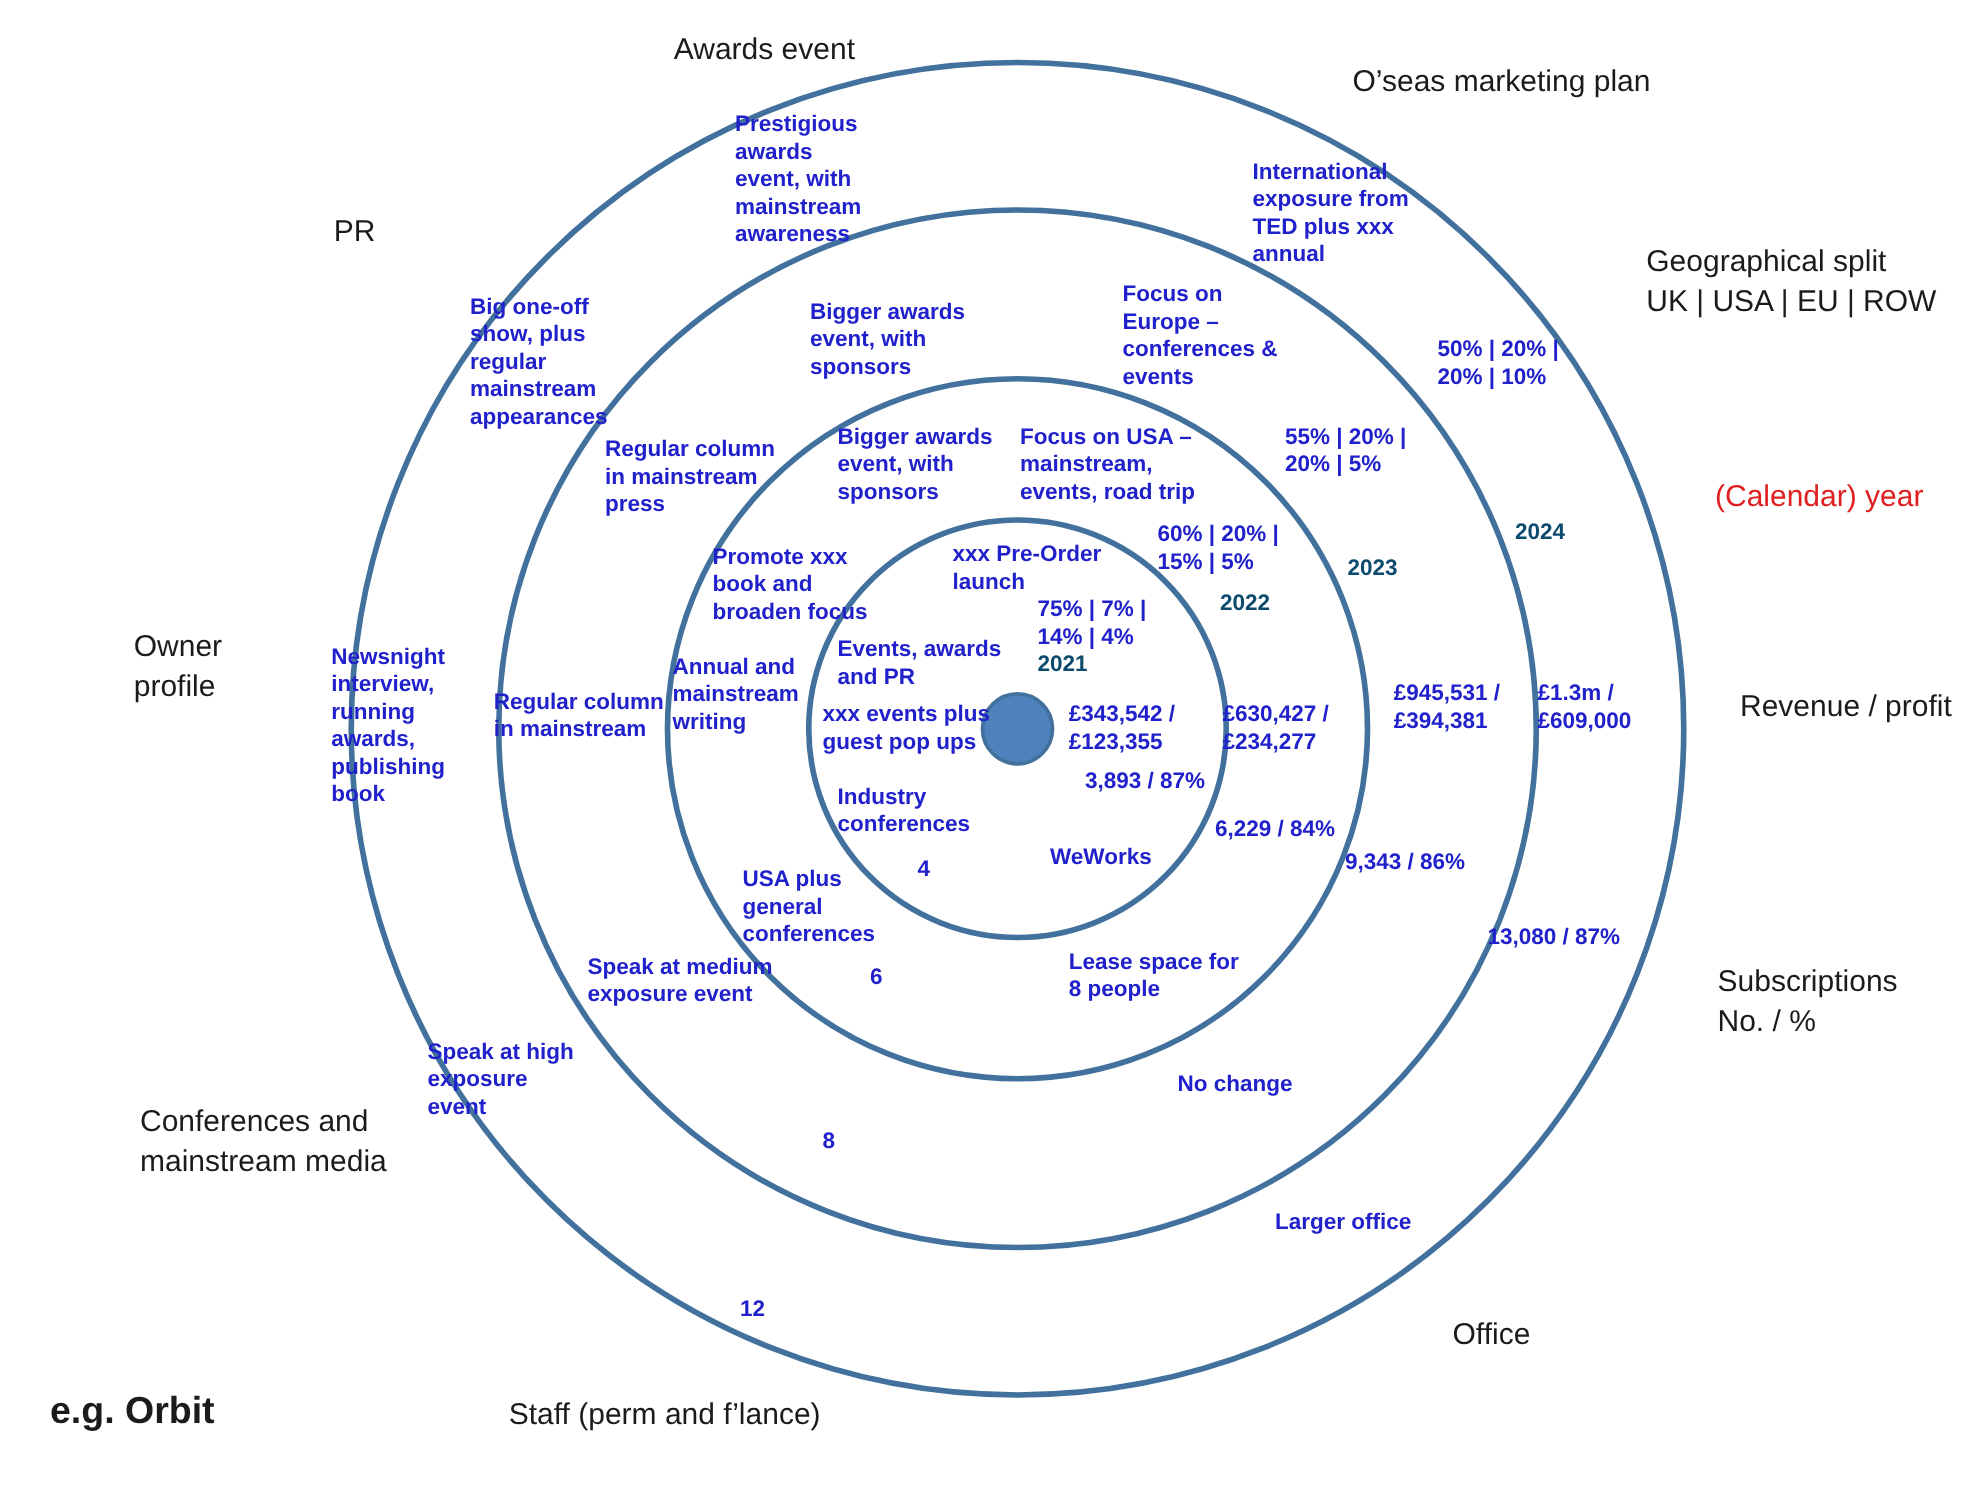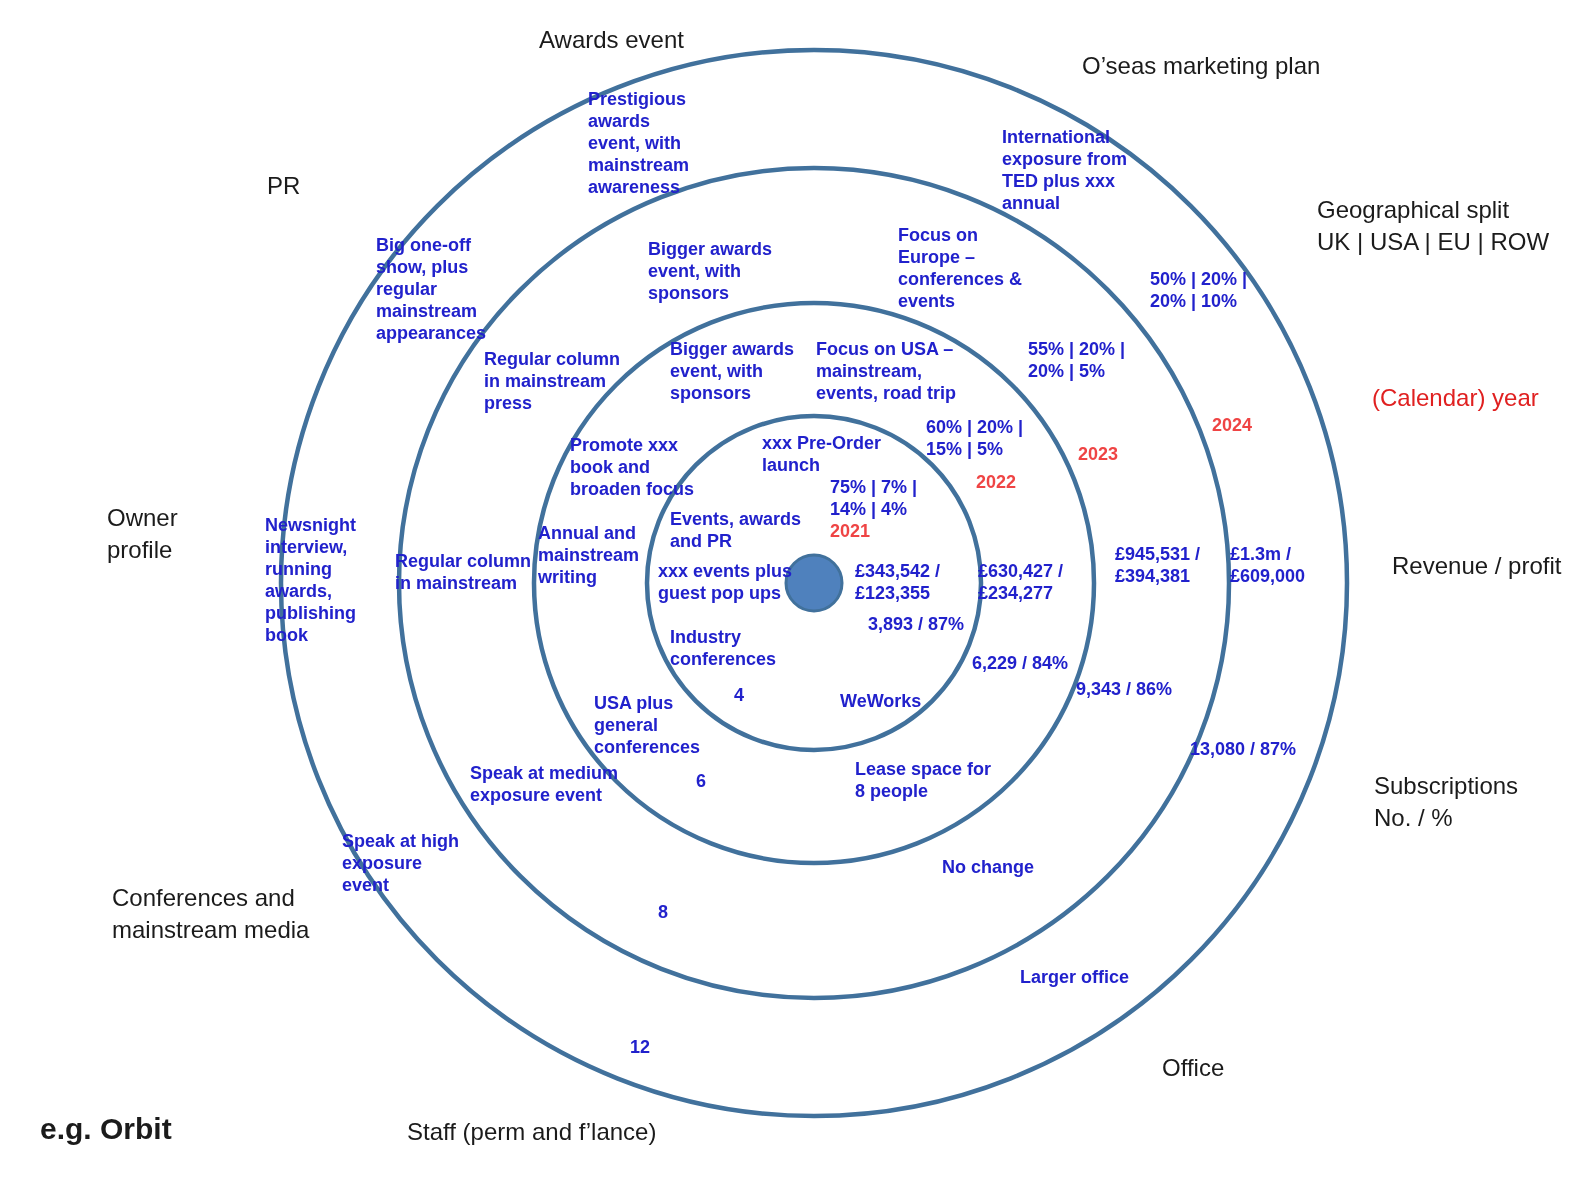--- a/index.html
+++ b/index.html
@@ -2,21 +2,21 @@
 <html><head>
 <meta charset="utf-8">
 <style>
   html,body{margin:0;padding:0;background:#ffffff;}
   body{width:1584px;height:1188px;position:relative;overflow:hidden;
        font-family:"Liberation Sans",sans-serif;}
   #stage{position:absolute;left:12px;top:0;width:1584px;height:1188px;}
   #rings{position:absolute;left:0;top:0;}
   .anno{position:absolute;white-space:pre-line;font-weight:bold;
         font-size:18px;line-height:22px;color:#2121cc;}
-  .anno.red{color:#ef4444;}
+  .anno.red{color:#0c4a6e;}
   .label{position:absolute;white-space:pre-line;font-size:24px;
          line-height:32px;color:#1b1b1b;font-weight:400;}
   .label.red{color:#e02020;}
   .label.bold{font-weight:bold;font-size:30px;line-height:34px;}
 </style>
 </head>
 <body>
 
 <div id="stage">
   <svg id="rings" width="1584" height="1188" viewBox="0 0 1584 1188">
@@ -54,21 +54,21 @@
 exposure from
 TED plus xxx
 annual</div>
       <div class="anno" style="left: 1122px; top: 268px; margin-left: 16px;">50% | 20% |
 20% | 10%</div>
       <div class="anno red" style="left: 1200px; top: 414px;">2024</div>
       <div class="anno" style="left: 1218px; top: 543px;">£1.3m /
 £609,000</div>
       <div class="anno" style="left: 1178px; top: 738px;">13,080 / 87%</div>
       <div class="anno" style="left: 1008px; top: 966px;">Larger office</div>
-      <div class="anno" style="left: 580px; top: 1036px; margin-left: 38px;">12</div>
+      <div class="anno" style="left: 580px; top: 1036px;">12</div>
       <div class="anno" style="left: 330px; top: 830px;">Speak at high
 exposure
 event</div>
       <div class="anno" style="left: 253px; top: 514px;">Newsnight
 interview,
 running
 awards,
 publishing
 book</div>
       <div class="anno" style="left: 364px; top: 234px;">Big one-off
@@ -129,16 +129,16 @@
       <div class="anno red" style="left: 818px; top: 520px;">2021</div>
       <div class="anno" style="left: 658px; top: 508px;">Events, awards
 and PR</div>
       <div class="anno" style="left: 646px; top: 560px;">xxx events plus
 guest pop ups</div>
       <div class="anno" style="left: 843px; top: 560px;">£343,542 /
 £123,355</div>
       <div class="anno" style="left: 856px; top: 613px;">3,893 / 87%</div>
       <div class="anno" style="left: 658px; top: 626px;">Industry
 conferences</div>
-      <div class="anno" style="left: 828px; top: 674px; margin-top: 16px;">WeWorks</div>
+      <div class="anno" style="left: 828px; top: 674px;">WeWorks</div>
       <div class="anno" style="left: 722px; top: 684px;">4</div>
     </div>
 </div>
 
 </body></html>

